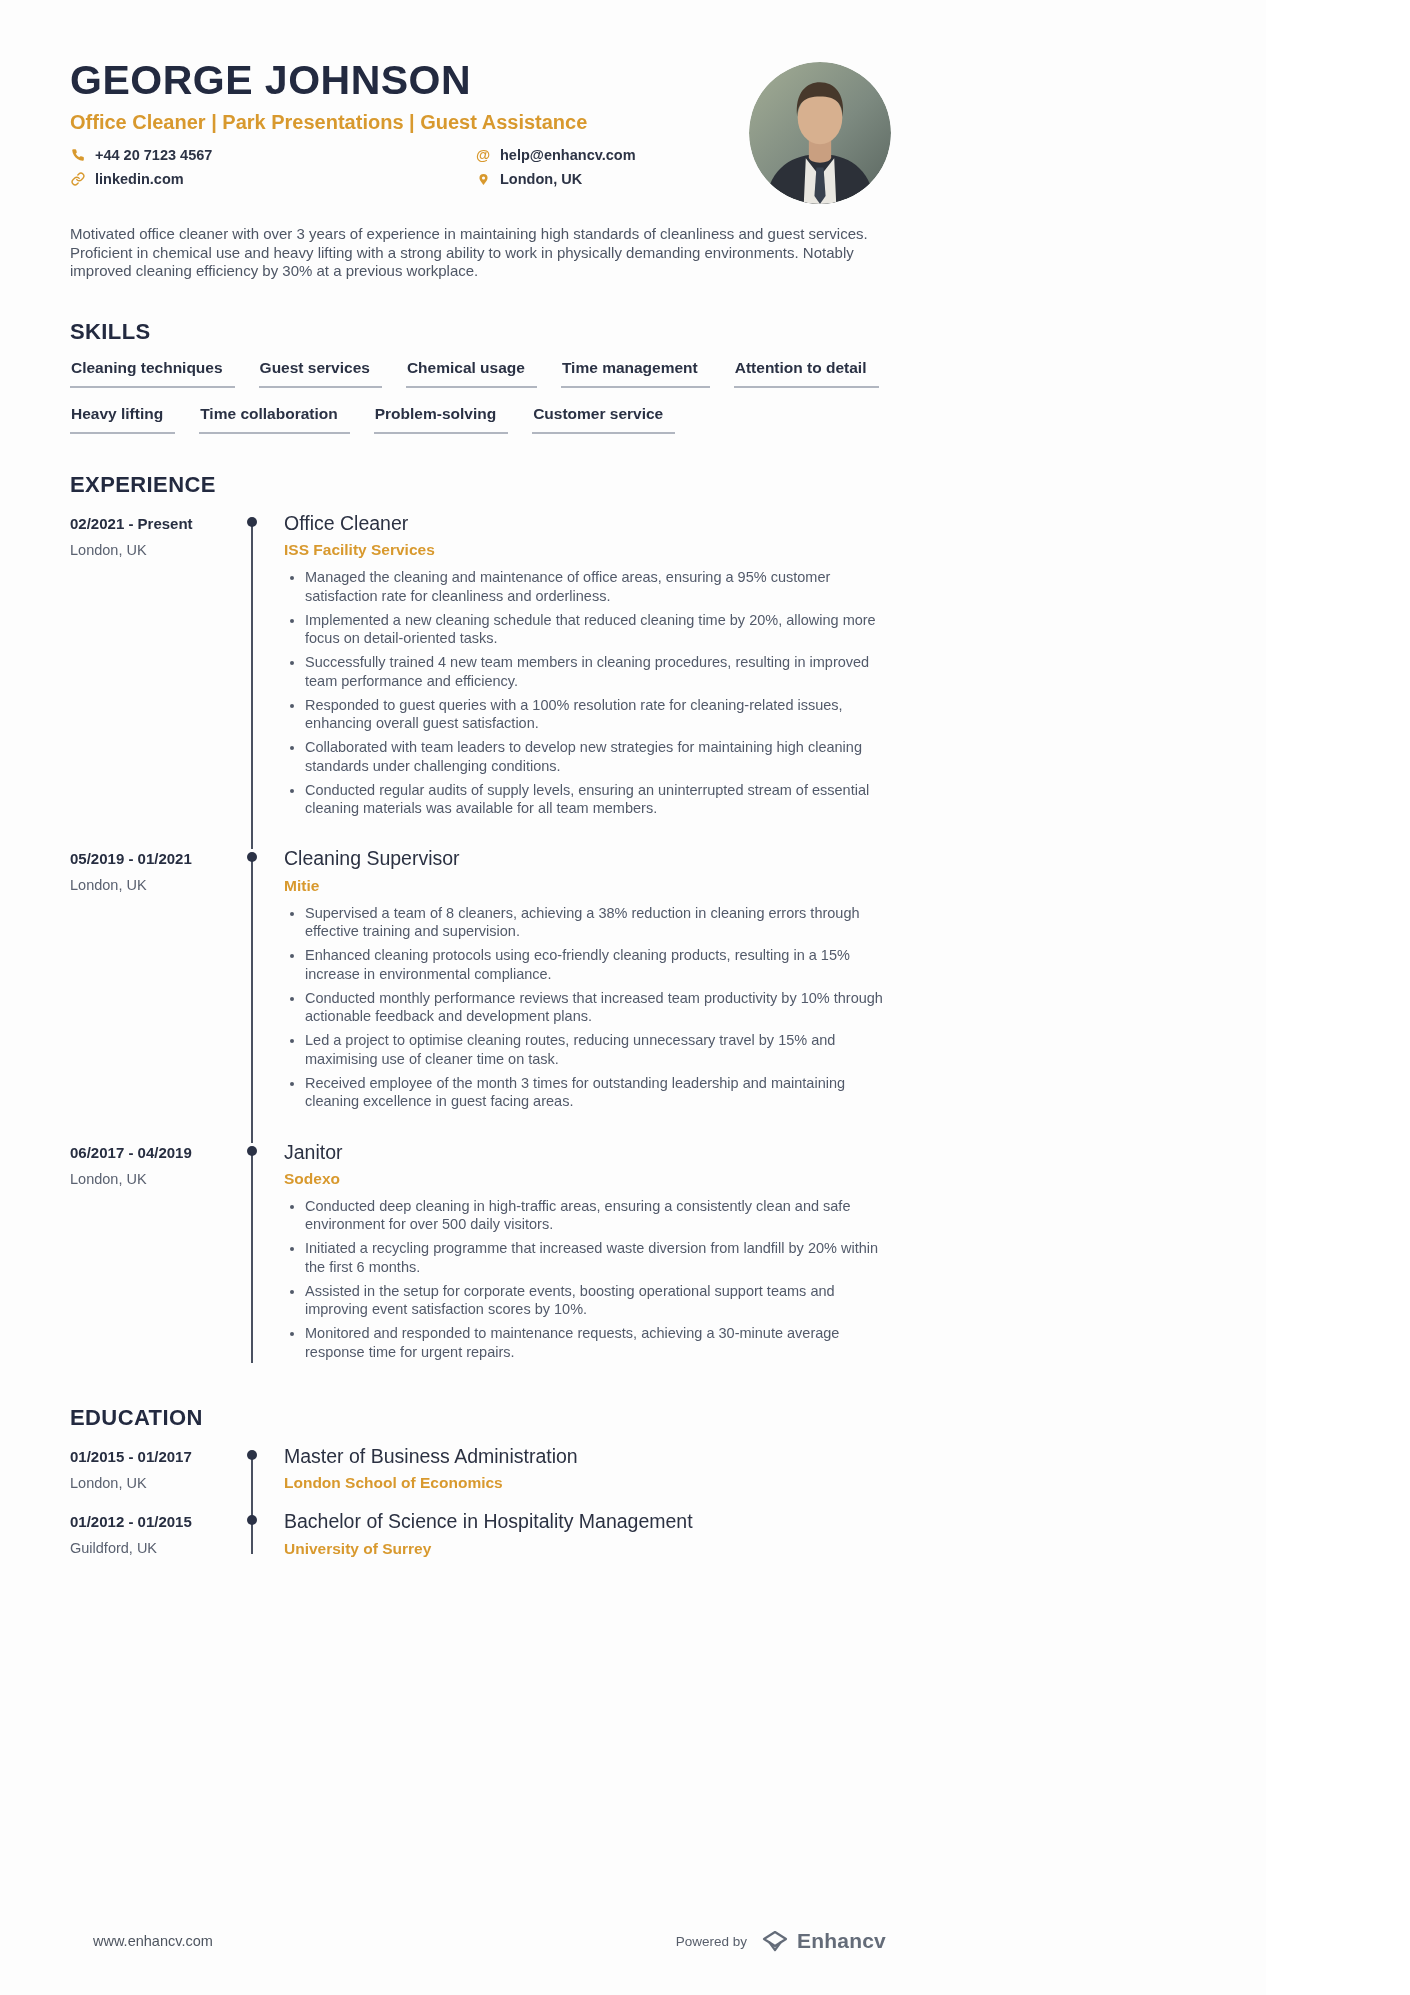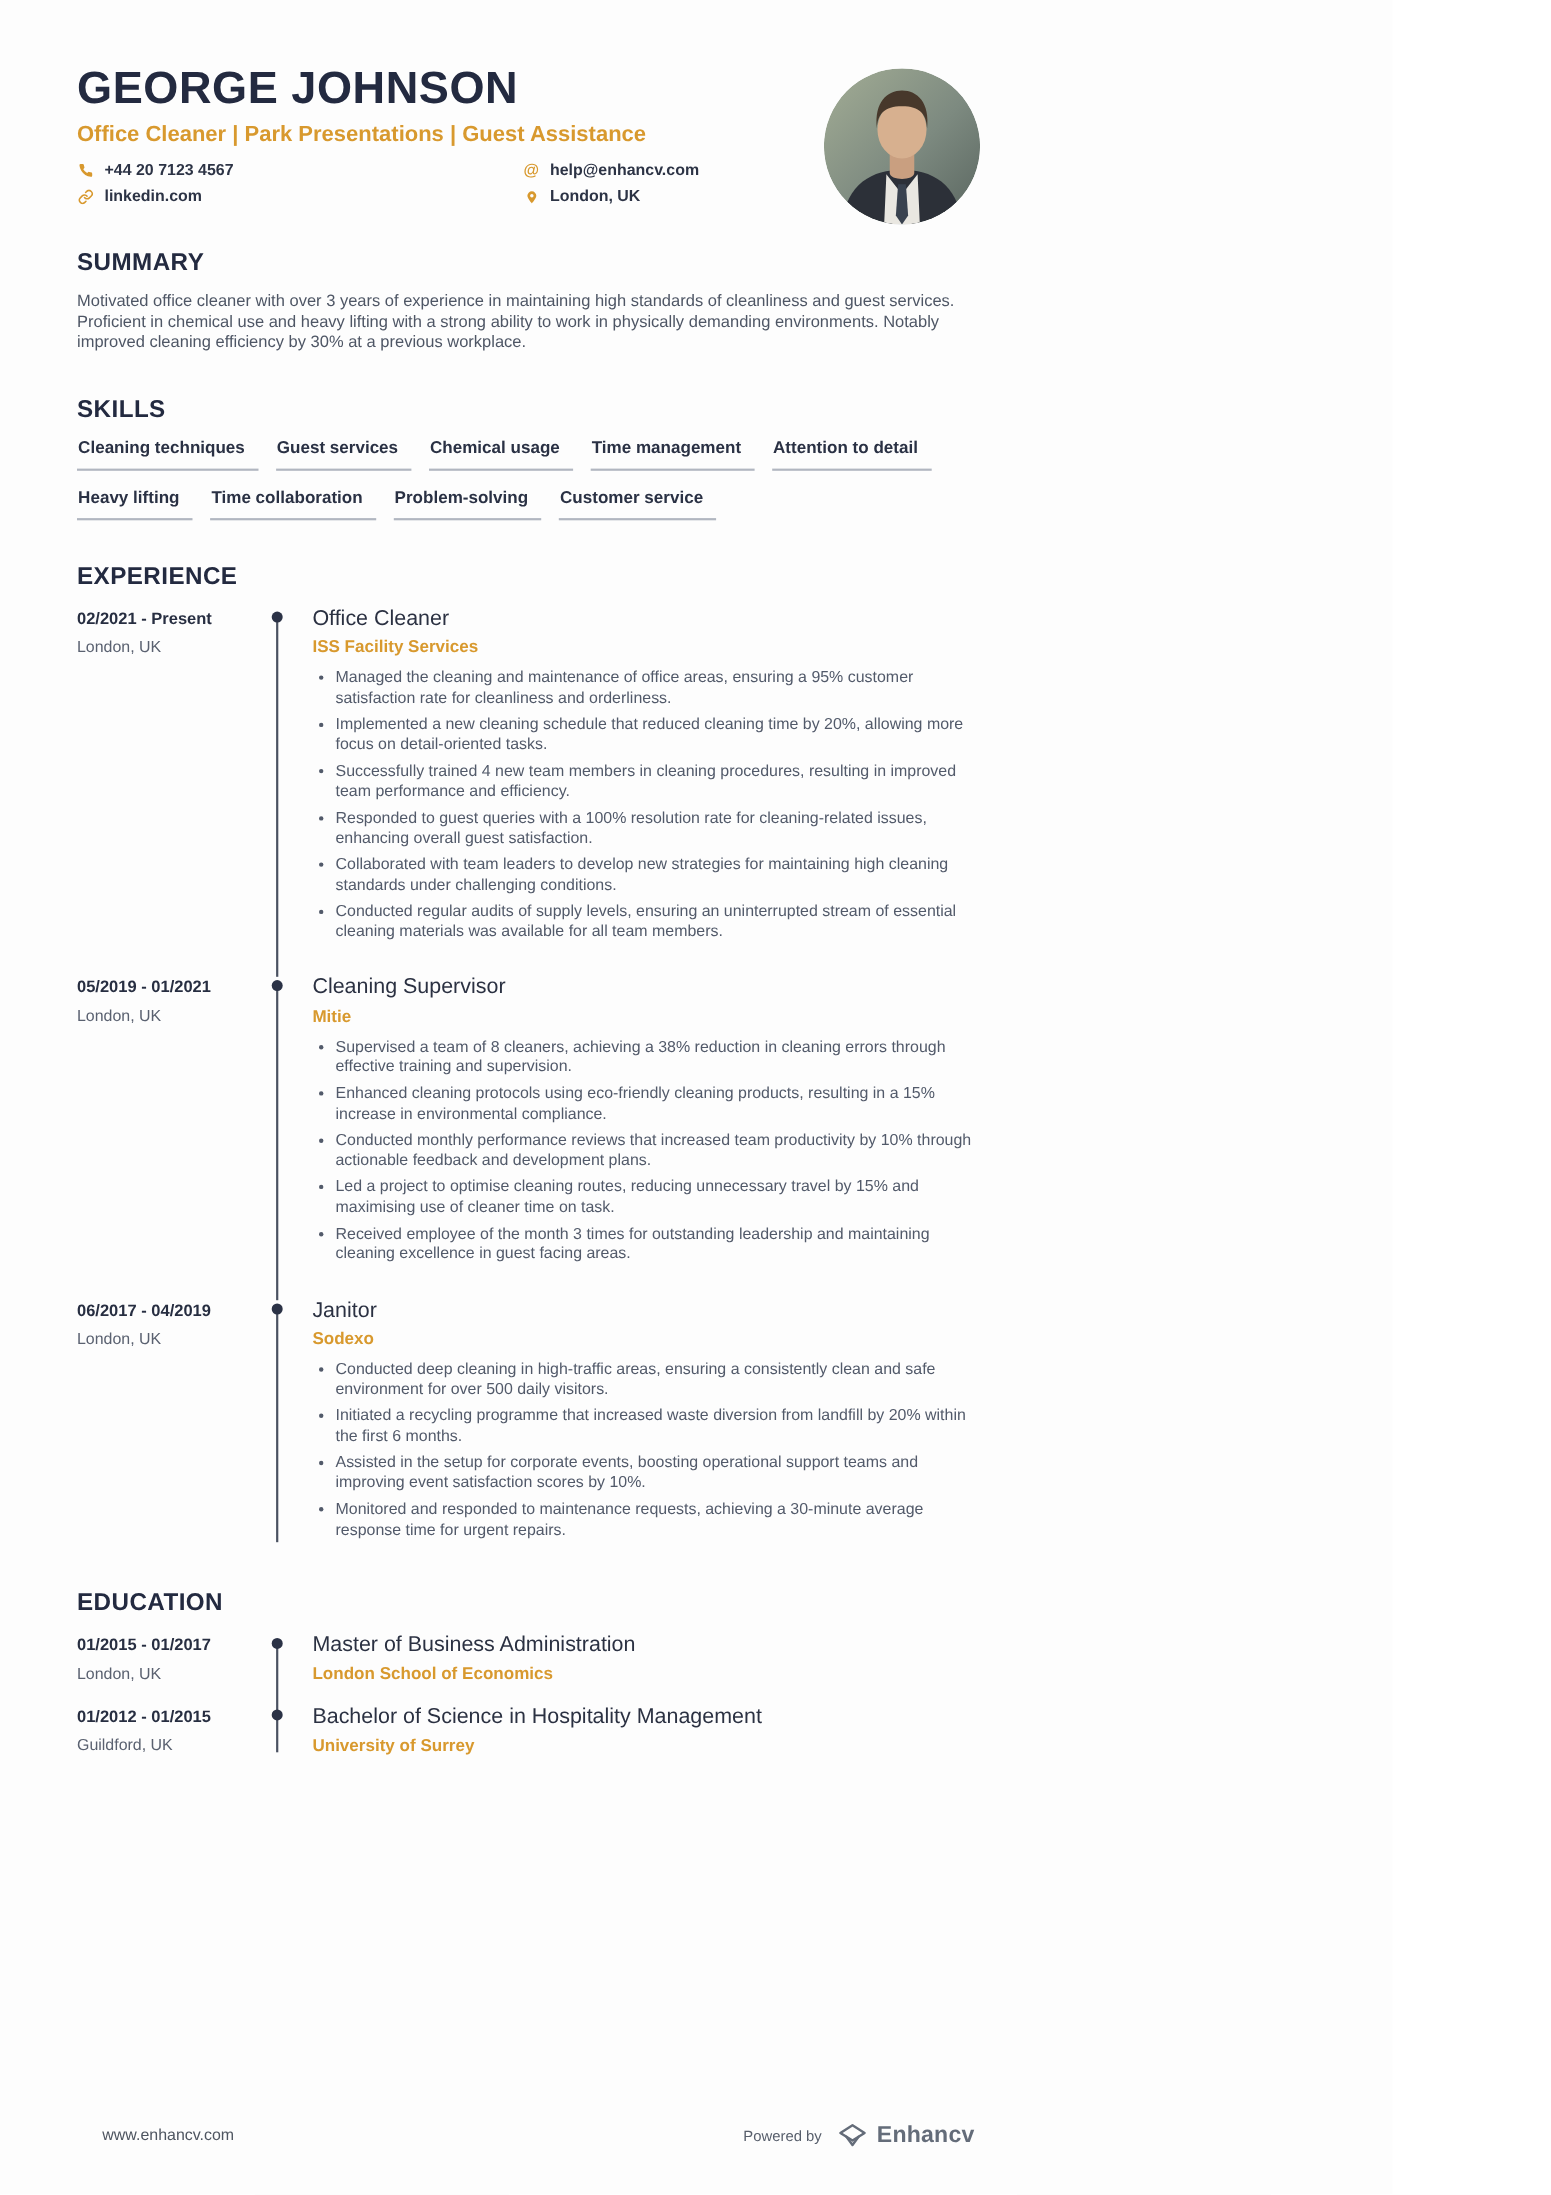--- a/index.html
+++ b/index.html
@@ -15,21 +15,21 @@
   .contact-grid{display:grid;grid-template-columns:405px 1fr;row-gap:8px;margin-top:13px;
     font-size:14.5px;font-weight:700;color:#2c3345;align-items:center;}
   .contact-item{display:flex;align-items:center;gap:9px;}
   .ci{color:#d8992e;display:inline-flex;width:16px;justify-content:center;font-weight:700;}
   .photo{position:absolute;top:4px;right:0;width:142px;height:142px;border-radius:50%;overflow:hidden;}
   
   .section{margin-top:38px;}
   .section-title{font-size:22px;font-weight:700;color:#232a40;letter-spacing:0.4px;margin:0 0 14px 0;}
   .summary-text{font-size:15px;color:#4e5665;line-height:1.24;margin:0;}
   
-  .skills-list{display:flex;flex-wrap:wrap;column-gap:24px;row-gap:17px;gap:16px;}
+  .skills-list{display:flex;flex-wrap:wrap;column-gap:24px;row-gap:17px;}
   .skill{font-size:15.5px;font-weight:700;color:#2a3144;padding:0 12px 9px 1px;border-bottom:2px solid #b1b6c0;}
   
   .entry{display:grid;grid-template-columns:160px 54px 1fr;margin-bottom:24px;}
   .entry:last-child{margin-bottom:0;}
   .dates{font-size:15px;font-weight:700;color:#272e41;padding-top:3px;}
   .loc{font-size:14.5px;font-weight:400;color:#5a6170;margin-top:10px;}
   .timeline{position:relative;}
   .timeline::before{content:"";position:absolute;left:21px;top:8px;bottom:-26px;width:1.5px;background:#4a5161;}
   .entry.last .timeline::before{bottom:4px;}
   .timeline::after{content:"";position:absolute;left:17px;top:5px;width:10px;height:10px;border-radius:50%;background:#2b3246;}
@@ -107,21 +107,20 @@
           <path d="M66.5 104 L73.5 104 L75.5 132 L70 140 L64.5 132 Z" fill="#39424f"></path>
           <path d="M59 76 h22 v18 c0 7 -22 7 -22 0 Z" fill="#c99f80"></path>
           <ellipse cx="70" cy="55" rx="22" ry="26" fill="#d7b08f"></ellipse>
           <path d="M47.5 54 C45 30 57 20 70 20 C84 20 95 31 92.5 54 C92 41 86 34 70 34 C54 34 48 41 47.5 54 Z" fill="#47382b"></path>
         </g>
       </svg>
     </div>
   </div>
 
   <div class="section">
-    <h2 class="section-title">SUMMARY</h2>
     <p class="summary-text">Motivated office cleaner with over 3 years of experience in maintaining high standards of cleanliness and guest services. Proficient in chemical use and heavy lifting with a strong ability to work in physically demanding environments. Notably improved cleaning efficiency by 30% at a previous workplace.</p>
   </div>
 
   <div class="section">
     <h2 class="section-title">SKILLS</h2>
     <div class="skills-list">
         <div class="skill">Cleaning techniques</div>
         <div class="skill">Guest services</div>
         <div class="skill">Chemical usage</div>
         <div class="skill">Time management</div>

